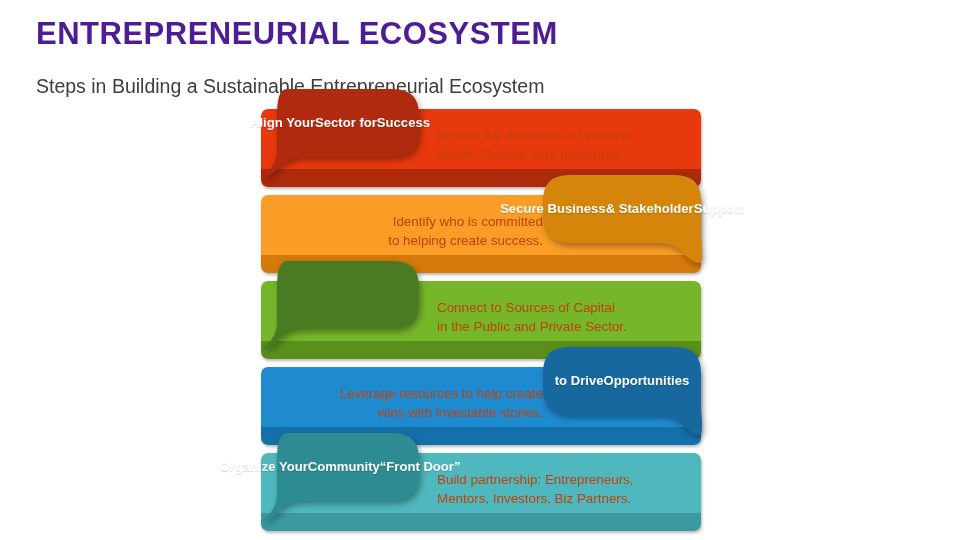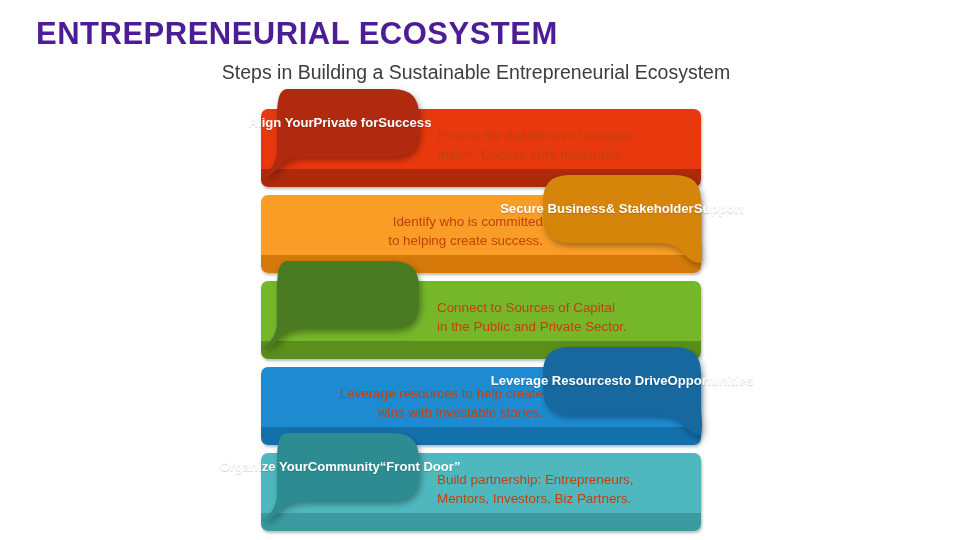--- a/index.html
+++ b/index.html
@@ -32,27 +32,26 @@
   }
   #slide-title {
     font-size: 31px;
     font-weight: bold;
     color: #4c1d95;
     letter-spacing: 0.5px;
     line-height: 1.15;
     white-space: nowrap;
   }
   #slide-subtitle {
-    margin-top: 9px;
+    margin-top: 23px;
     font-size: 19.5px;
     font-weight: normal;
     color: #3d3d3d;
     line-height: 1.2;
     white-space: nowrap;
-    text-align: center;
   }
 
   
   #diagram {
     position: absolute;
     left: 0;
     top: 0;
     width: 960px;
     height: 540px;
   }
@@ -177,21 +176,21 @@
           <div class="line">match. Choose core measures.</div>
         </div>
         <div class="bubble">
           <div class="bubble-shape">
             <svg viewBox="0 0 158 88" preserveAspectRatio="none">
               <path d="M 26,0 L 132,0 Q 158,0 158,26 L 158,42 Q 158,68 132,68 L 44,68 Q 26,68 18,78 Q 10,88 0,88 Q 14,80 16,64 L 16,26 Q 16,0 26,0 Z" fill="#b02a10"></path>
             </svg>
           </div>
           <div class="bubble-label">
             <div class="line">Align Your</div>
-            <div class="line">Private for</div>
+            <div class="line">Sector for</div>
             <div class="line">Success</div>
           </div>
         </div>
       </div>
       <div class="step bubble-right" style="top: 195px;">
         <div class="band">
           <div class="band-top" style="background: rgb(249, 157, 38);"></div>
           <div class="band-bottom" style="background: rgb(212, 121, 10);"></div>
         </div>
         <div class="desc">
@@ -237,21 +236,20 @@
           <div class="line">Leverage resources to help create</div>
           <div class="line">wins with investable stories.</div>
         </div>
         <div class="bubble">
           <div class="bubble-shape">
             <svg viewBox="0 0 158 88" preserveAspectRatio="none">
               <path d="M 26,0 L 132,0 Q 158,0 158,26 L 158,64 Q 160,80 158,88 Q 148,88 140,78 Q 132,68 114,68 L 26,68 Q 0,68 0,42 L 0,26 Q 0,0 26,0 Z" fill="#17689e"></path>
             </svg>
           </div>
           <div class="bubble-label">
-            <div class="line">Leverage Resources</div>
             <div class="line">to Drive</div>
             <div class="line">Opportunities</div>
           </div>
         </div>
       </div>
       <div class="step bubble-left" style="top: 453px;">
         <div class="band">
           <div class="band-top" style="background: rgb(79, 184, 190);"></div>
           <div class="band-bottom" style="background: rgb(58, 154, 160);"></div>
         </div>

